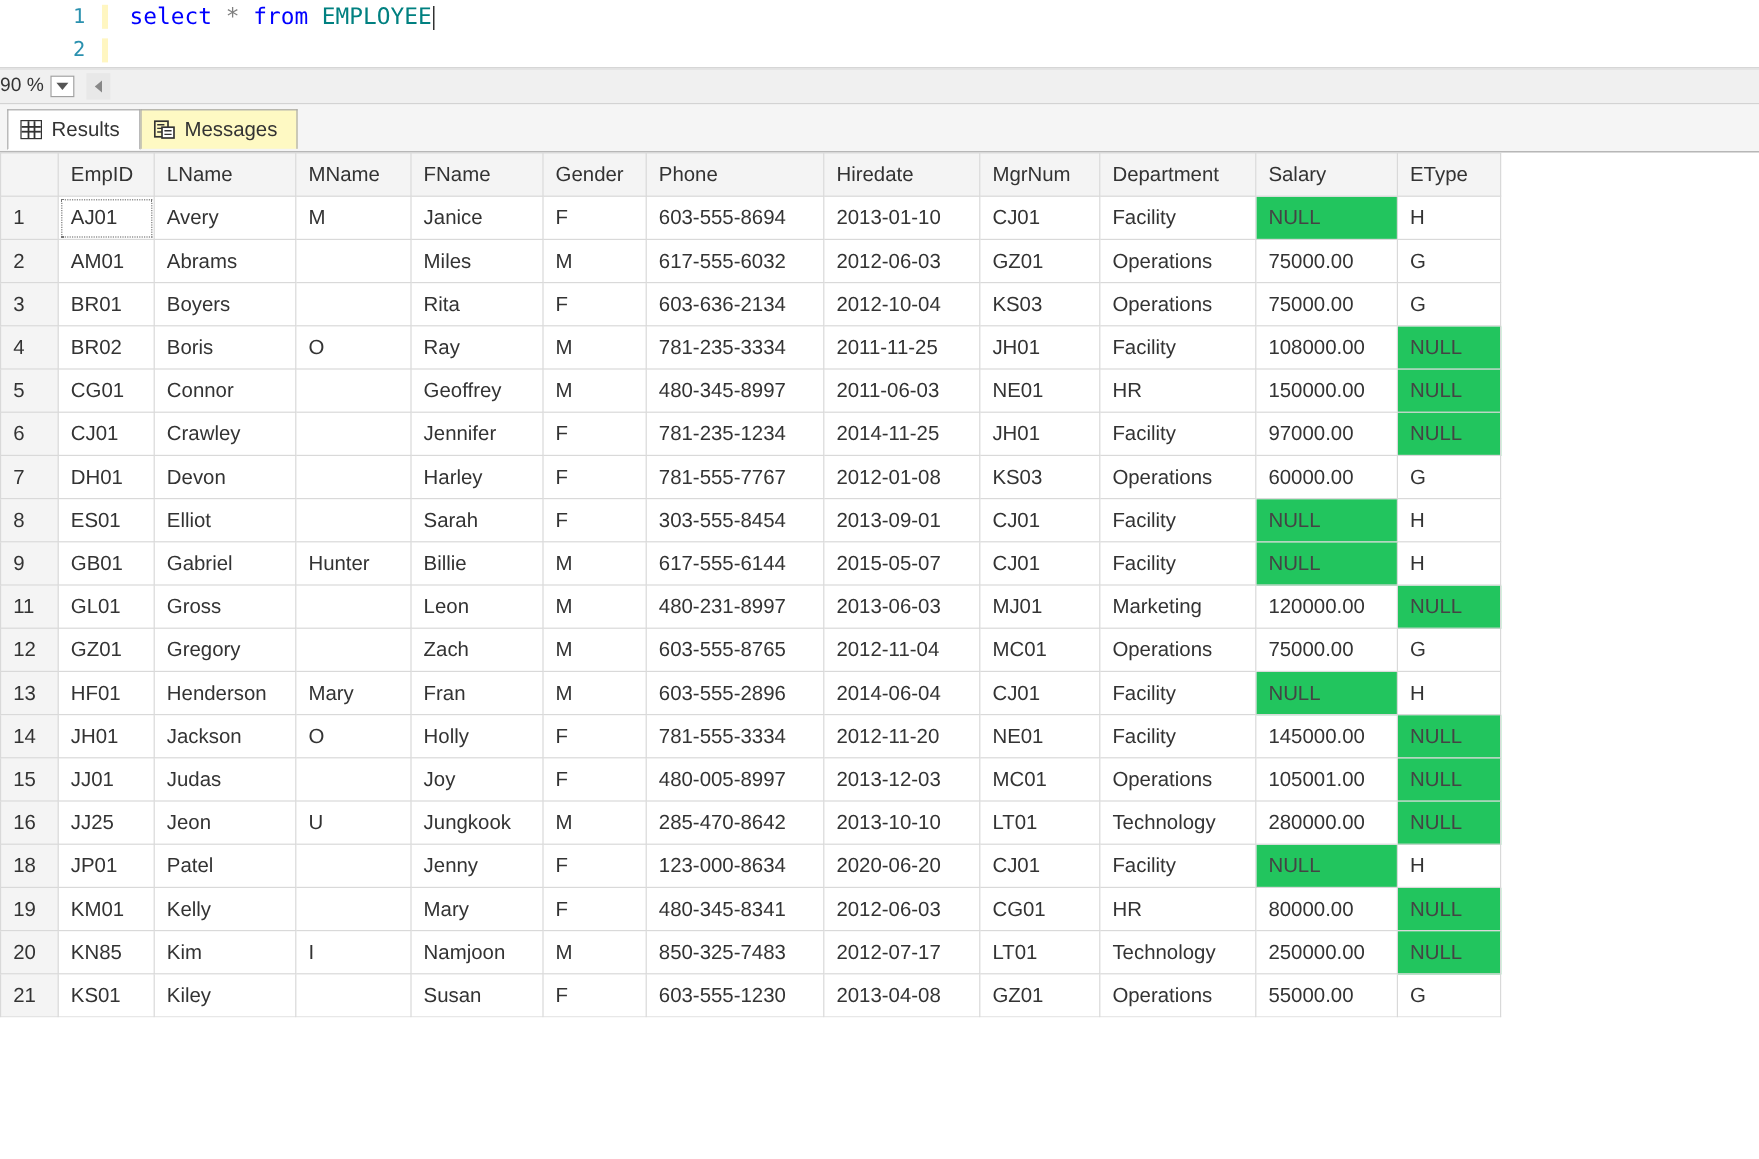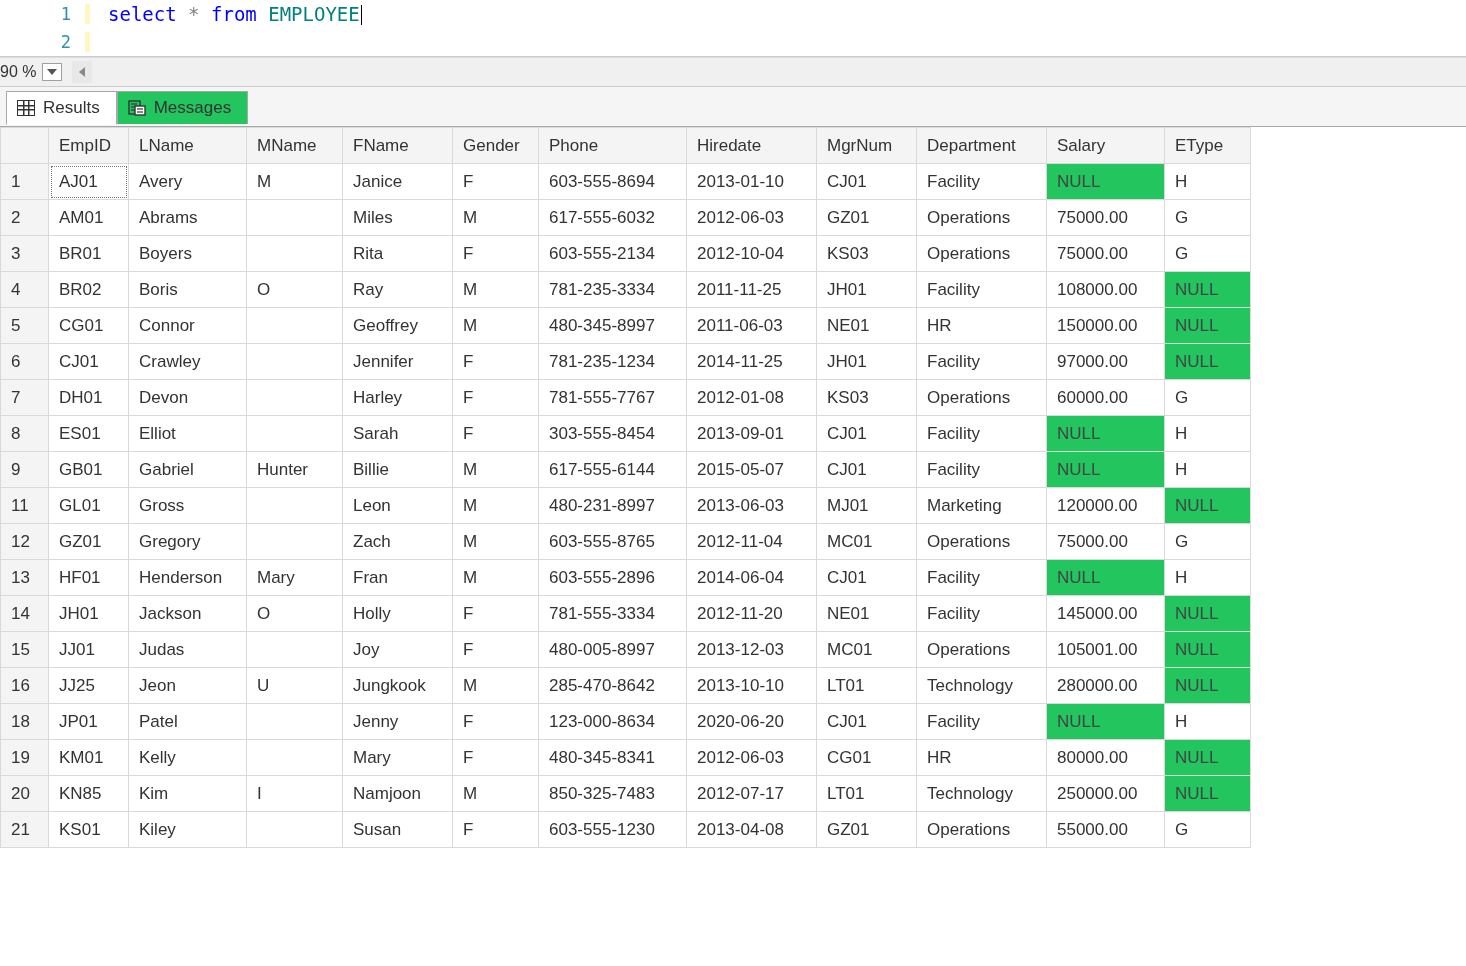--- a/index.html
+++ b/index.html
@@ -96,21 +96,21 @@
   background: #f5f5f5;
   border-bottom: 1px solid #a9a9a9;
   padding-left: 6px;
 }
 .tab {
   display: flex;
   align-items: center;
   padding: 6px 16px 6px 10px;
   border: 1px solid #a9a9a9;
   border-bottom: none;
-  background: #22c55e;
+  background: #fef9c3;
   margin-right: 0;
   position: relative;
   top: 1px;
   cursor: pointer;
 }
 .tab.active {
   background: #fff;
   border-bottom: 1px solid #fff;
 }
 .tab-icon {
@@ -284,21 +284,21 @@
           <td class="col-Salary">75000.00</td>
           <td class="col-EType">G</td>
         </tr>
         <tr>
           <td class="rownum">3</td>
           <td class="col-EmpID">BR01</td>
           <td class="col-LName">Boyers</td>
           <td class="col-MName"></td>
           <td class="col-FName">Rita</td>
           <td class="col-Gender">F</td>
-          <td class="col-Phone">603-555-2134</td>
+          <td class="col-Phone">603-636-2134</td>
           <td class="col-Hiredate">2012-10-04</td>
           <td class="col-MgrNum">KS03</td>
           <td class="col-Department">Operations</td>
           <td class="col-Salary">75000.00</td>
           <td class="col-EType">G</td>
         </tr>
         <tr>
           <td class="rownum">4</td>
           <td class="col-EmpID">BR02</td>
           <td class="col-LName">Boris</td>

